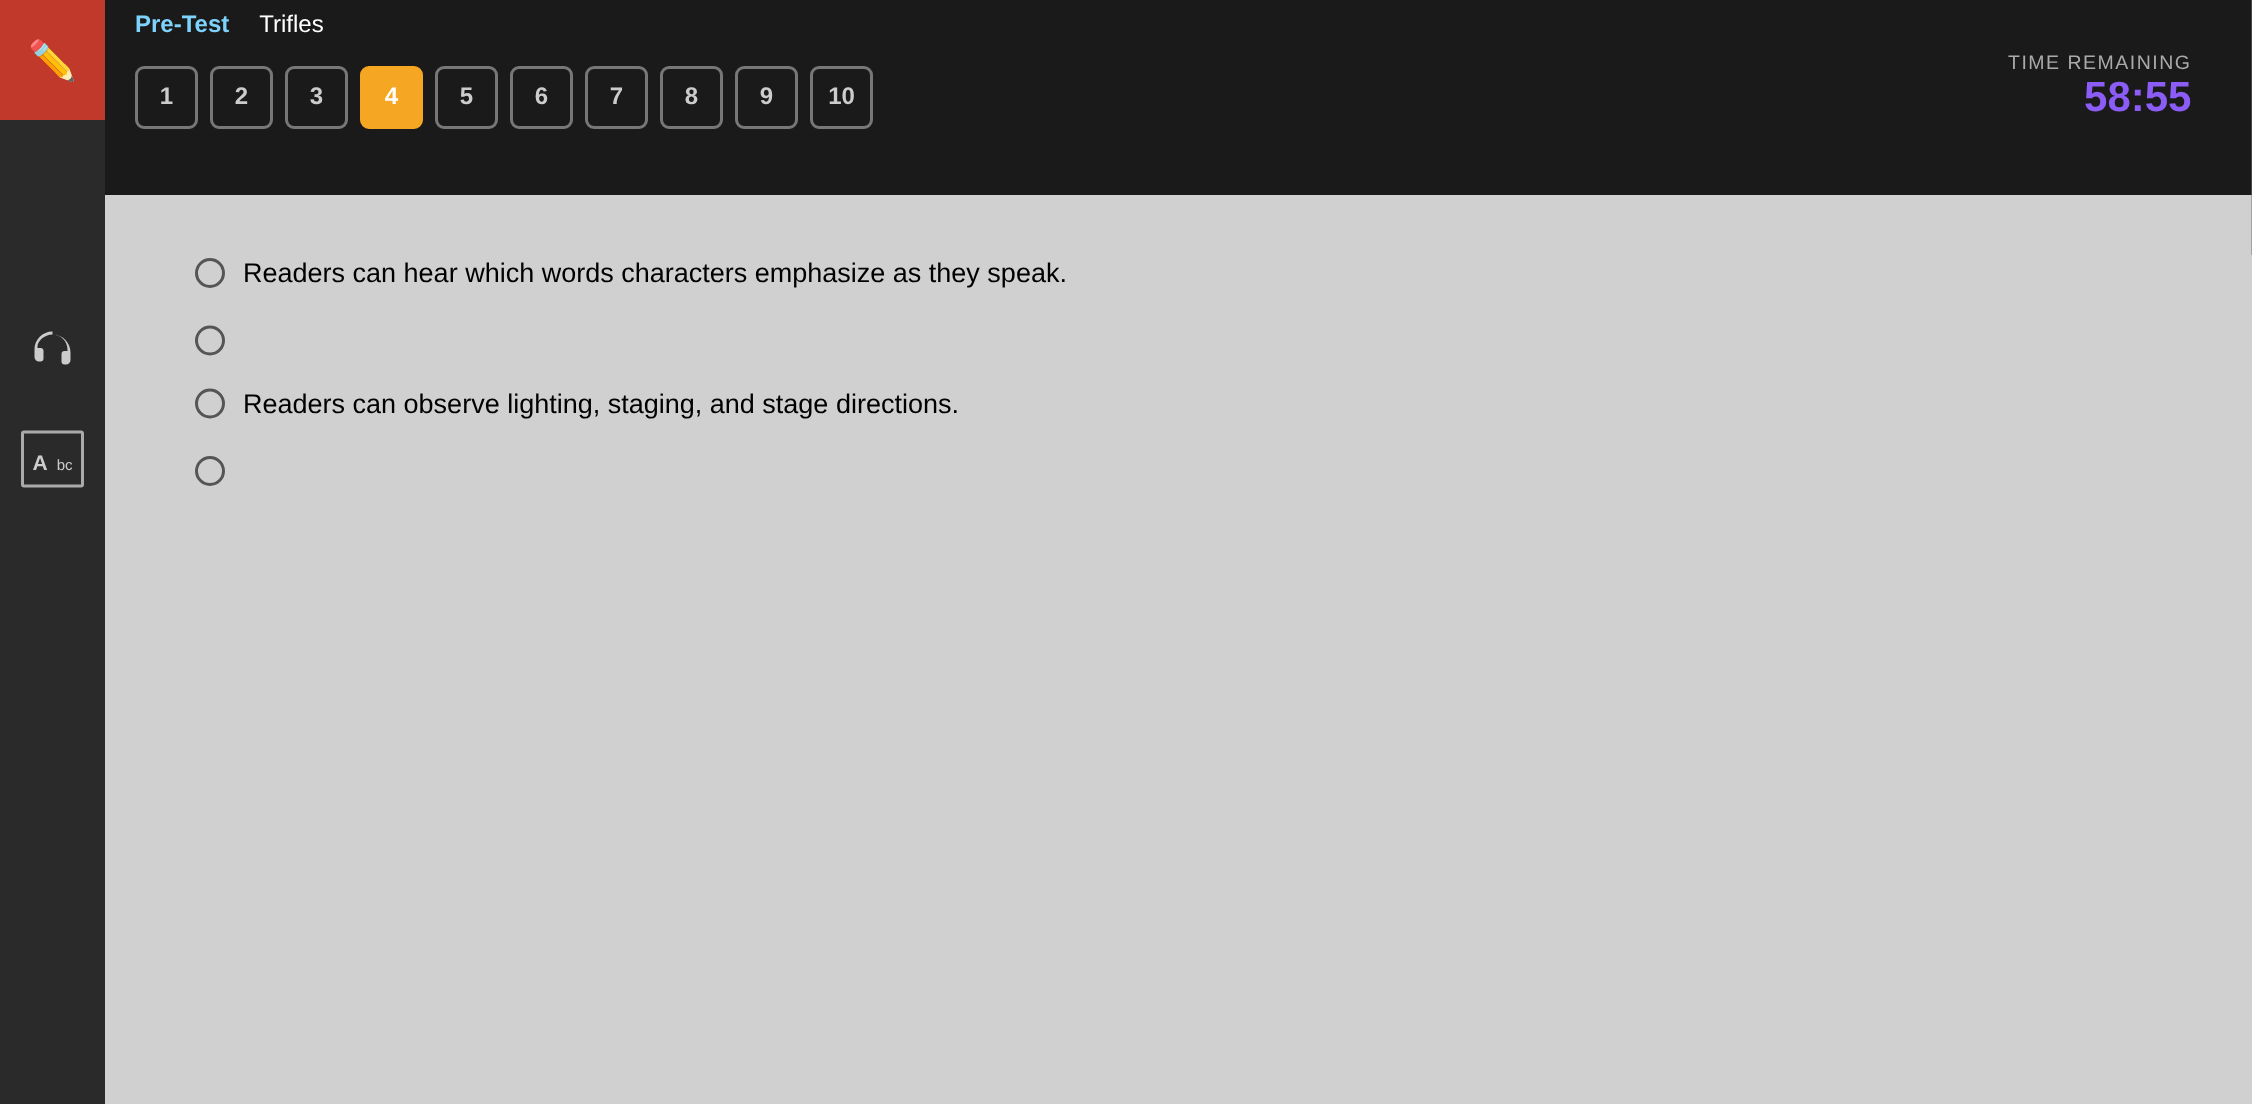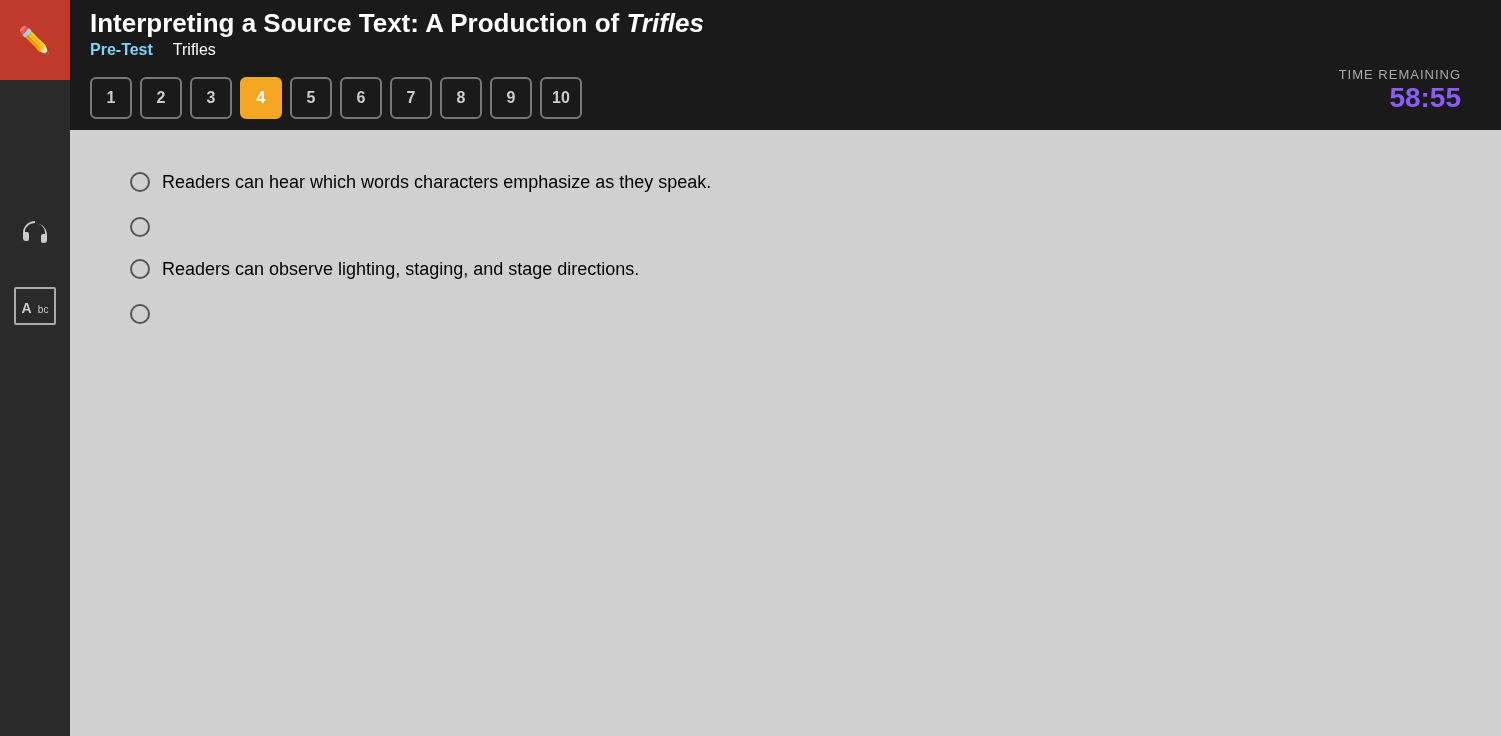--- a/index.html
+++ b/index.html
@@ -216,25 +216,20 @@
   </div>
   <div class="sidebar-icon" style="margin-top:10px;">
     <div style="border:2px solid #aaa;padding:4px 6px;border-radius:2px;position:relative;">
       <span style="color:#ccc;font-size:14px;font-weight:bold;">A</span>
       <span style="color:#ccc;font-size:10px;text-align:right;">bc</span>
     </div>
   </div>
 </div>
 
 <div class="top-bar-overlay">
-  <div class="title-row">
-    <span class="title-text">
-      <span>Interpreting a Source Text: A Production of </span><span class="title-italic">Trifles</span>
-    </span>
-  </div>
   <div class="subtitle-row">
     <span class="pre-test-label">Pre-Test</span>
     <span class="active-label">Trifles</span>
   </div>
   <div class="nav-row">
     <button class="question-btn inactive">1</button>
     <button class="question-btn inactive">2</button>
     <button class="question-btn inactive">3</button>
     <button class="question-btn active">4</button>
     <button class="question-btn inactive">5</button>

